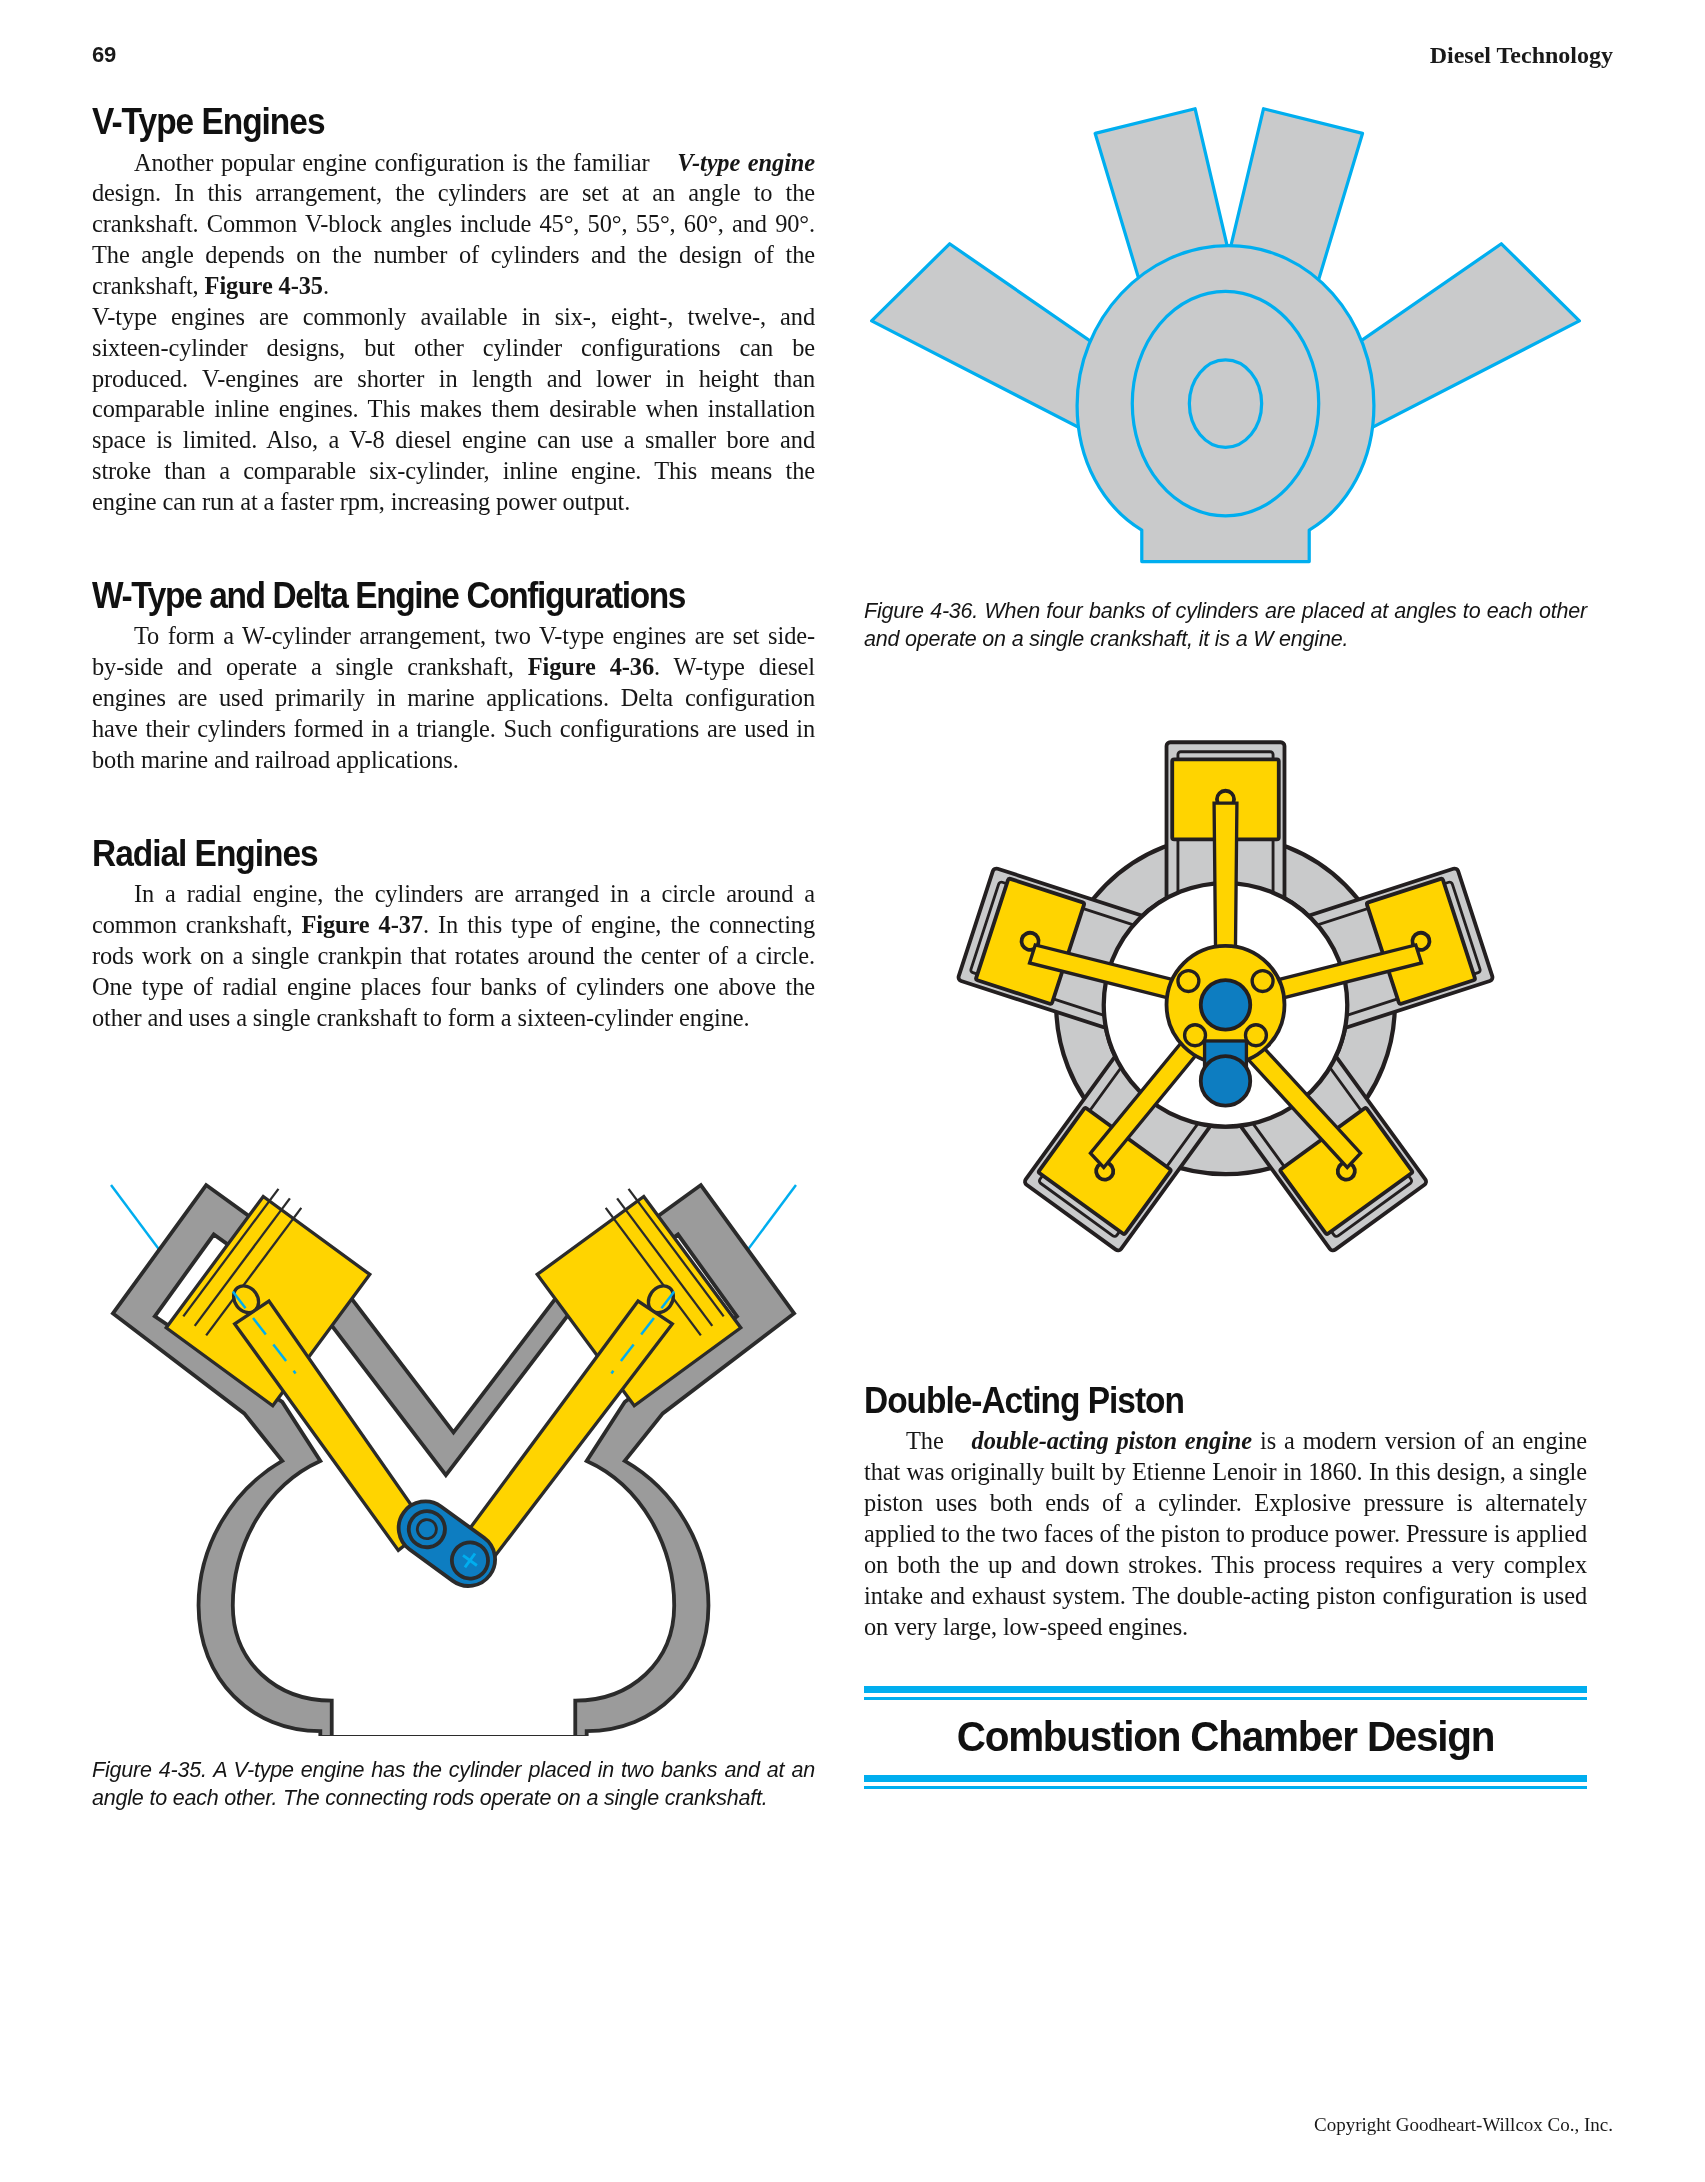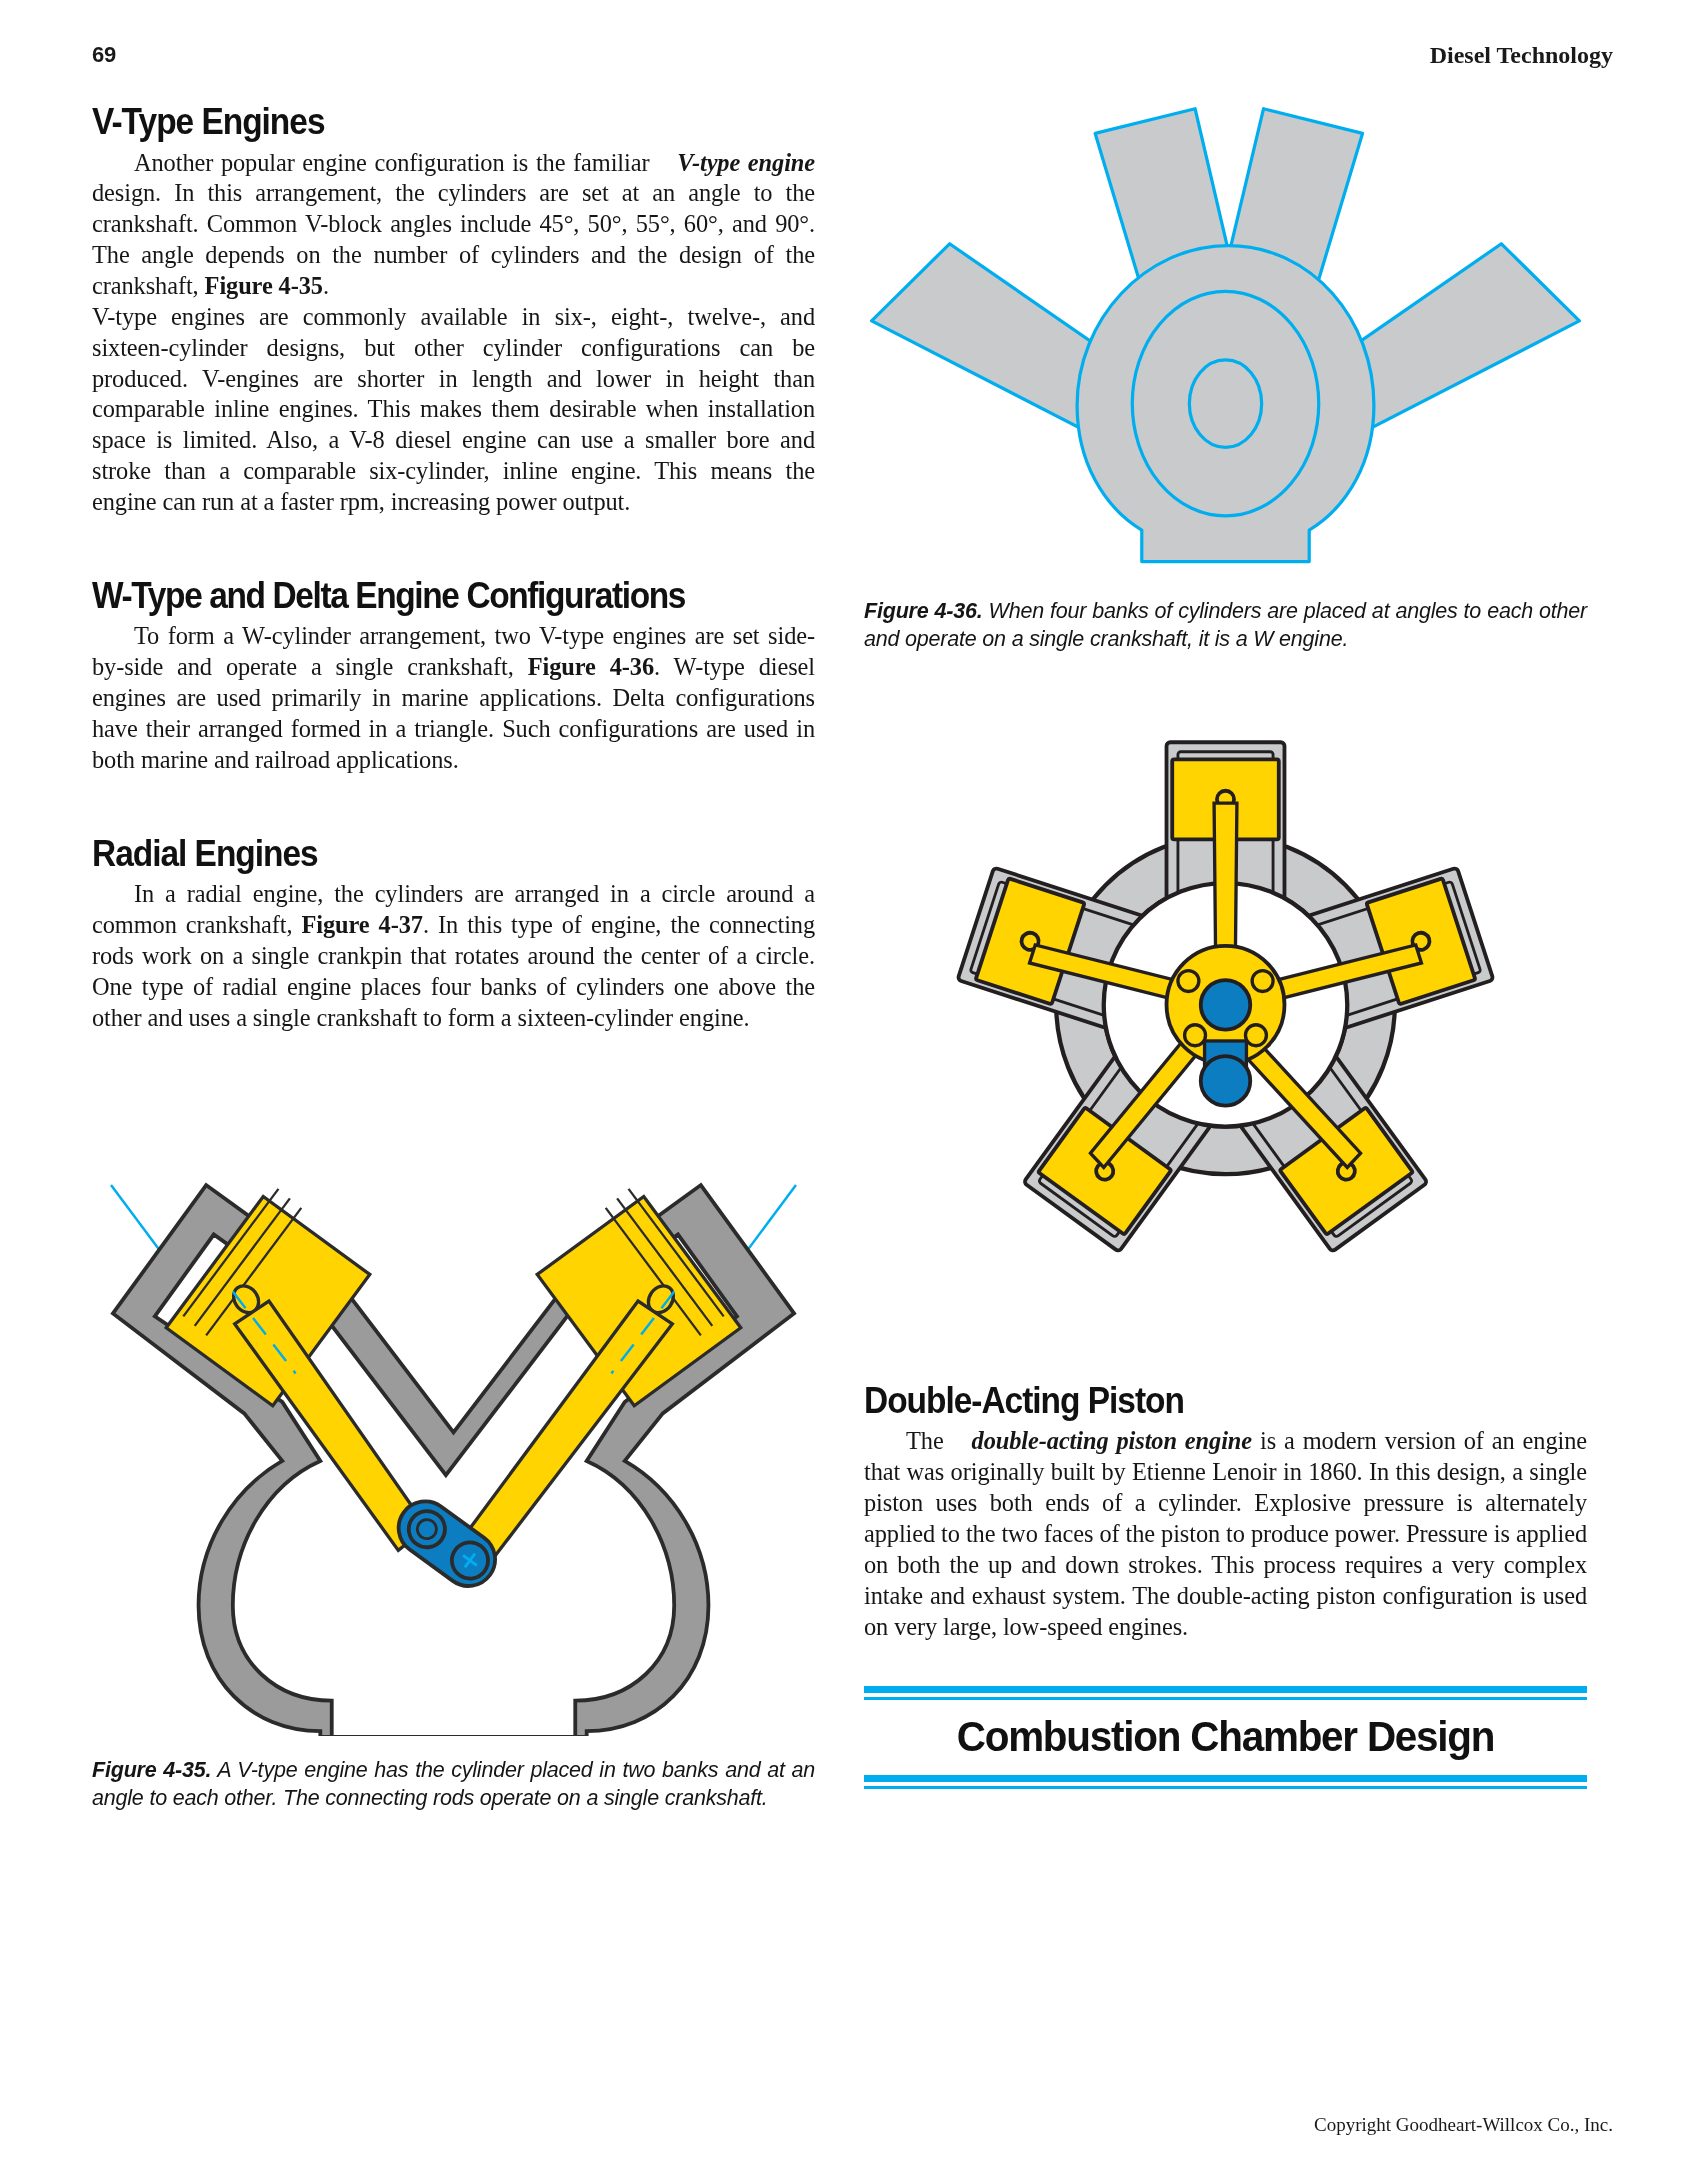--- a/index.html
+++ b/index.html
@@ -93,21 +93,21 @@
   
   .caption {
     font-family: "Liberation Sans", sans-serif;
     font-style: italic;
     font-size: 21.5px;
     line-height: 1.30;
     text-align: justify;
     color: #151515;
     letter-spacing: -0.2px;
   }
-  .caption .lbl { font-weight: 700; font-style: italic; }
+  .caption .lbl { font-weight: 400; font-style: italic; }
 
   
   .display-head {
     margin: 0;
     padding: 0;
   }
   .rule-group { width: 100%; }
   .rule-thick {
     height: 6.7px;
     background: #00AEEF;
@@ -162,21 +162,21 @@
       <span>Another popular engine configuration is the familiar </span><span class="bi">V-type engine</span><span> design. In this arrangement, the cylinders are set at an angle to the crankshaft. Common V-block angles include 45°, 50°, 55°, 60°, and 90°. The angle depends on the number of cylinders and the design of the crankshaft, </span><span class="b">Figure 4-35</span><span>.</span>
     </p>
 
     <p class="body indent">V-type engines are commonly available in six-, eight-, twelve-, and sixteen-cylinder designs, but other cylinder configurations can be produced. V-engines are shorter in length and lower in height than comparable inline engines. This makes them desirable when installation space is limited. Also, a V-8 diesel engine can use a smaller bore and stroke than a comparable six-cylinder, inline engine. This means the engine can run at a faster rpm, increasing power output.</p>
 
     <div class="gap-l"></div>
 
     <h2 class="sec tight">W-Type and Delta Engine Configurations</h2>
 
     <p class="body indent">
-      <span>To form a W-cylinder arrangement, two V-type engines are set side-by-side and operate a single crankshaft, </span><span class="b">Figure 4-36</span><span>. W-type diesel engines are used primarily in marine applications. Delta configurations have their arranged formed in a triangle. Such configurations are used in both marine and railroad applications.</span>
+      <span>To form a W-cylinder arrangement, two V-type engines are set side-by-side and operate a single crankshaft, </span><span class="b">Figure 4-36</span><span>. W-type diesel engines are used primarily in marine applications. Delta configuration have their cylinders formed in a triangle. Such configurations are used in both marine and railroad applications.</span>
     </p>
 
     <div class="gap-l"></div>
 
     <h2 class="sec">Radial Engines</h2>
 
     <p class="body indent">
       <span>In a radial engine, the cylinders are arranged in a circle around a common crankshaft, </span><span class="b">Figure 4-37</span><span>. In this type of engine, the connecting rods work on a single crankpin that rotates around the center of a circle. One type of radial engine places four banks of cylinders one above the other and uses a single crankshaft to form a sixteen-cylinder engine.</span>
     </p>
 

